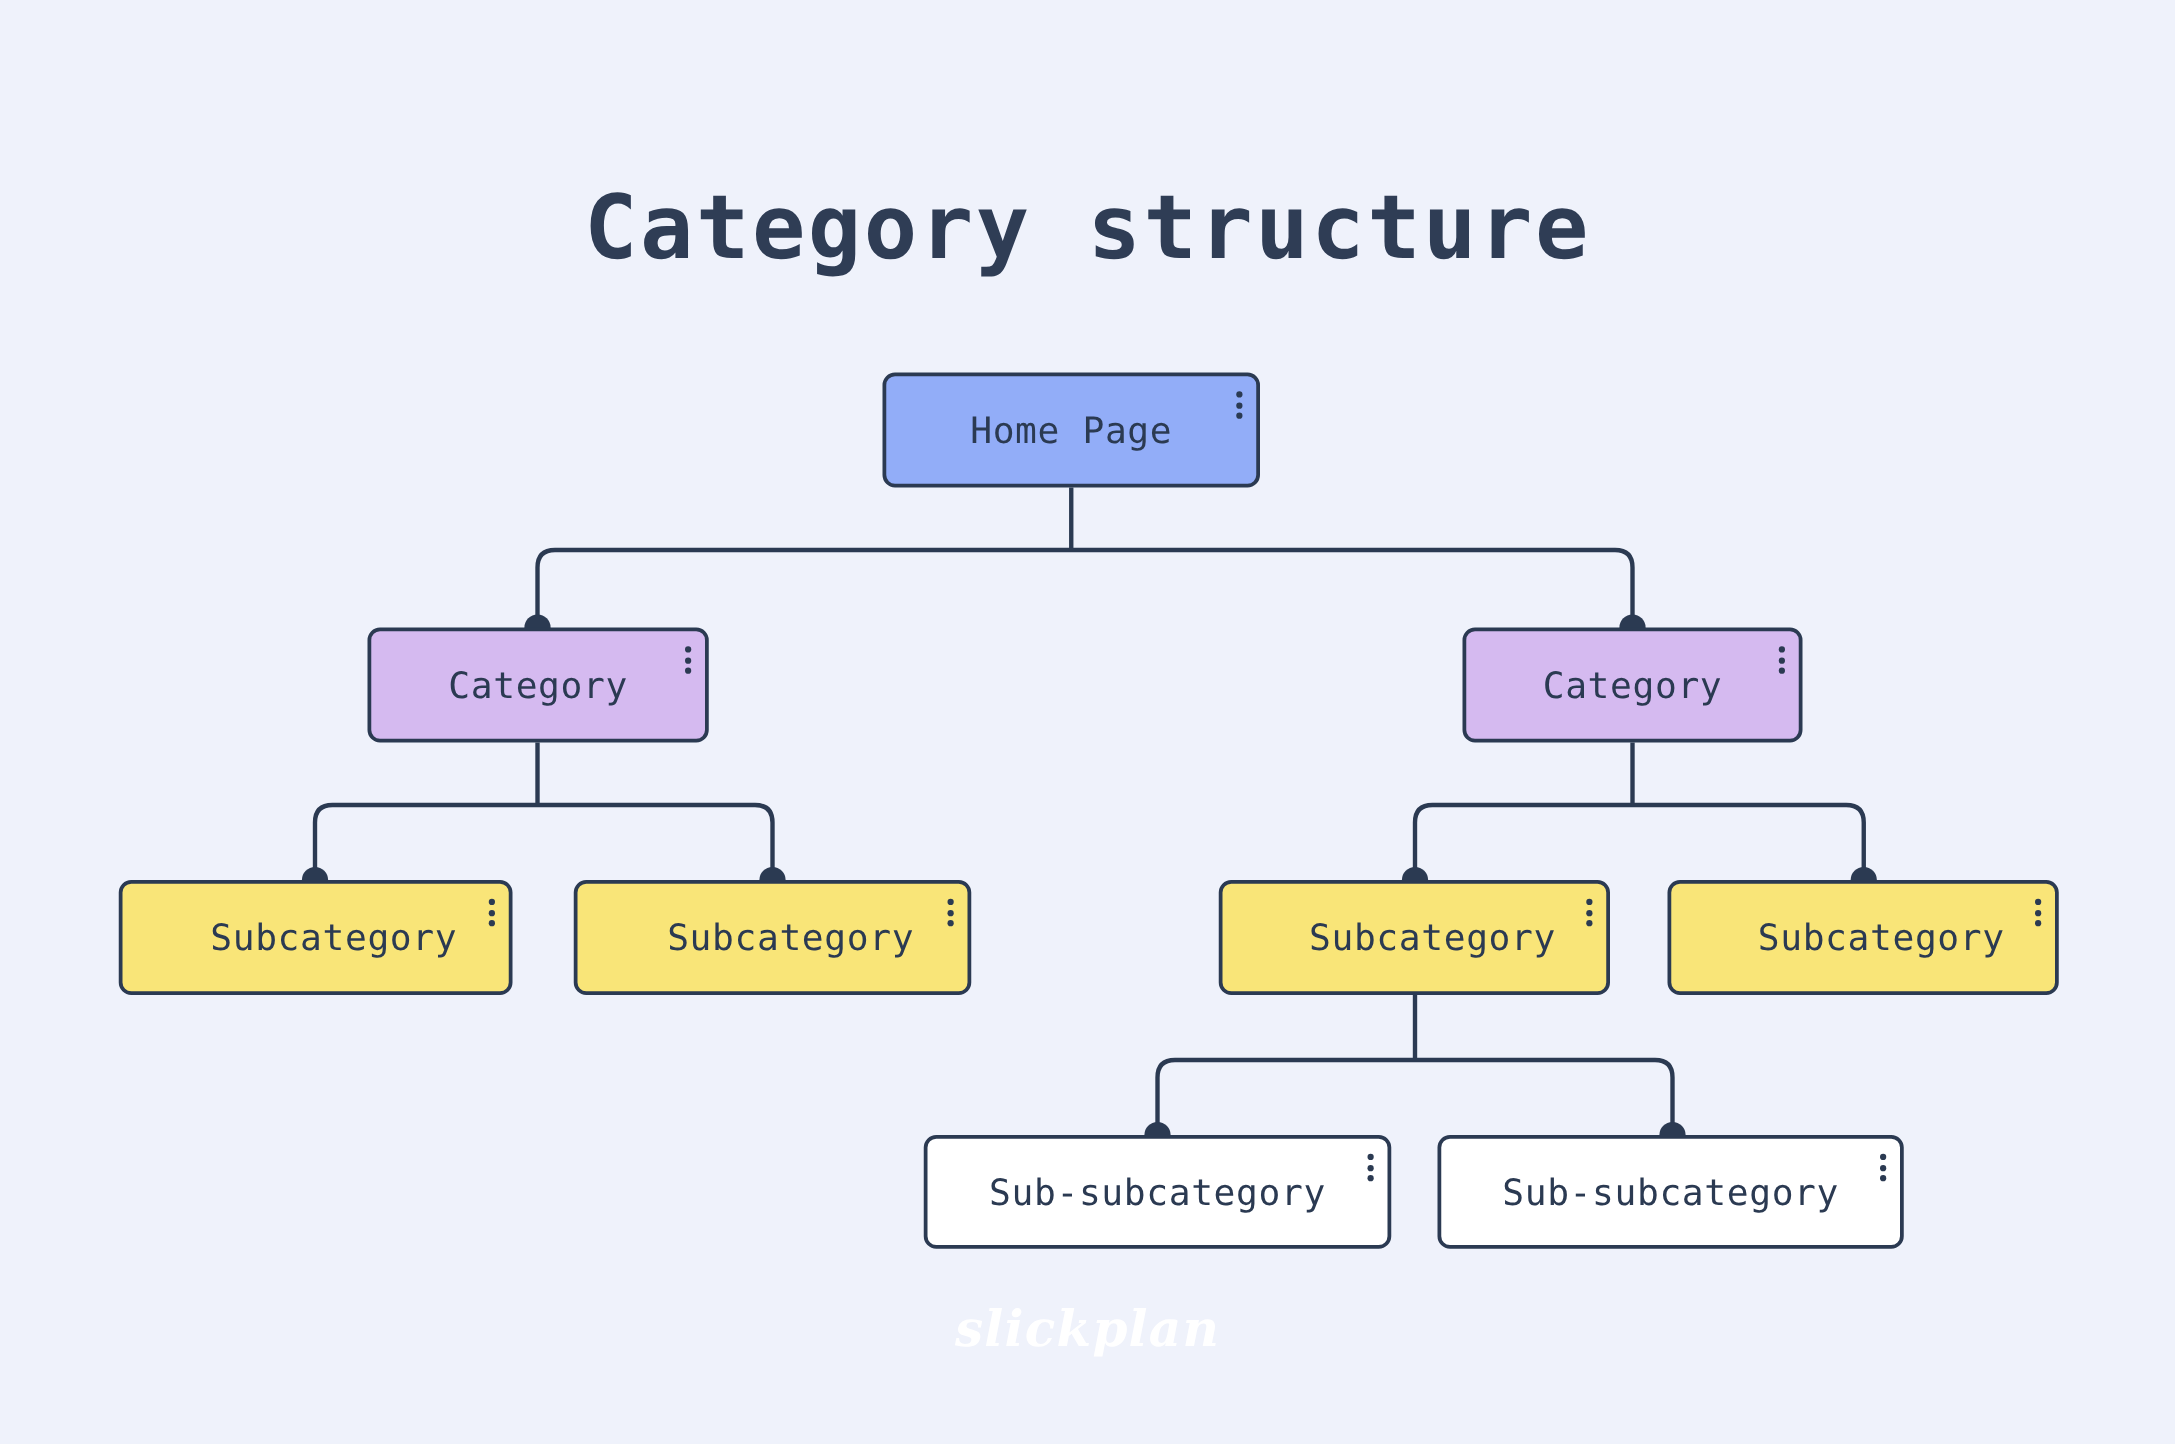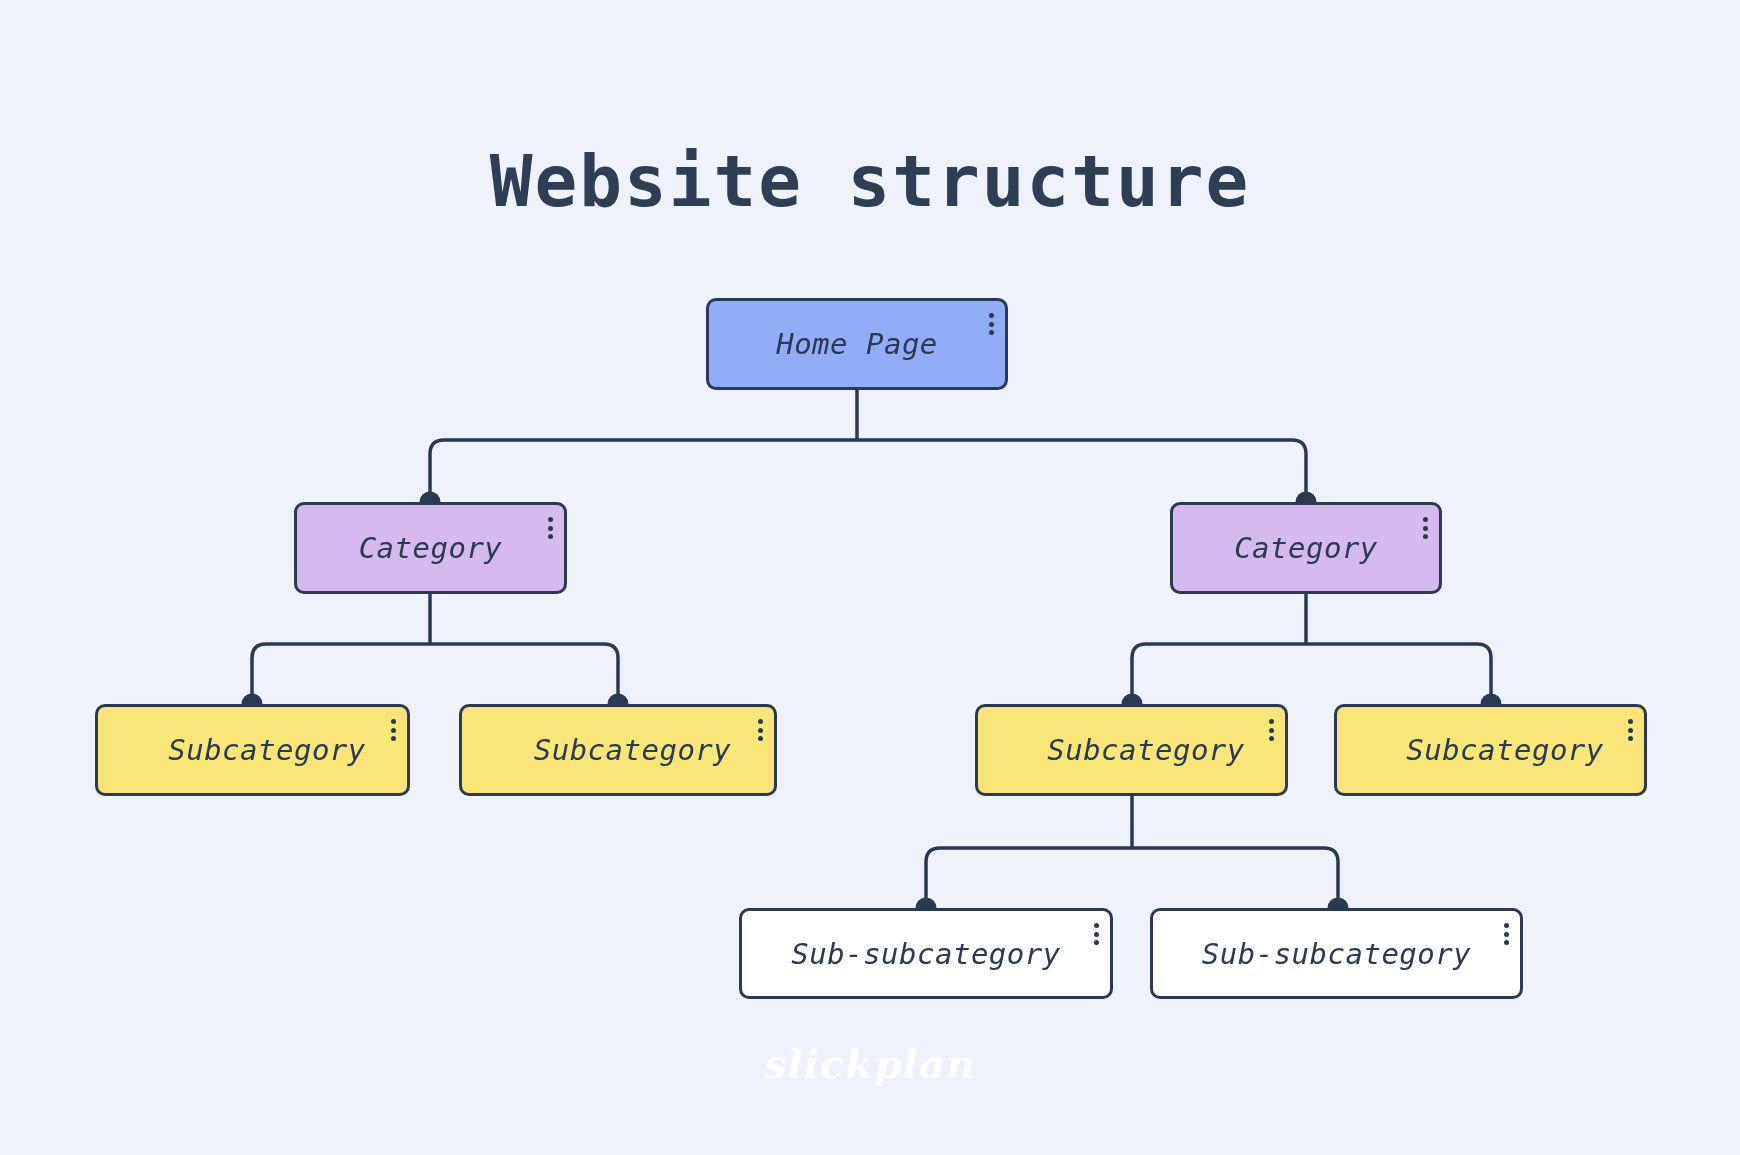--- a/index.html
+++ b/index.html
@@ -28,42 +28,41 @@
   .connector-layer path{fill:none;stroke:var(--outline);stroke-width:3.5;stroke-linejoin:round;}
   .connector-layer circle{fill:var(--outline);stroke:none;}
   .node{
     position:absolute;box-sizing:border-box;
     border:3.5px solid var(--outline);border-radius:10px;
     display:flex;align-items:center;justify-content:center;
   }
   .node .label{
     font-size:29px;letter-spacing:0.5px;color:var(--outline);
     white-space:nowrap;
-    font-style:italic;
   }
   .node.home{background:var(--home-fill);}
   .node.category{background:var(--category-fill);text-align:center;}
   .node.subcategory{background:var(--subcategory-fill);padding-left:29px;}
   .node.sub-subcategory{background:var(--sub-subcategory-fill);}
   .kebab{
     position:absolute;top:12px;right:11px;
     display:flex;flex-direction:column;gap:3.5px;align-items:center;
     cursor:pointer;
   }
   .kebab i{display:block;width:5px;height:5px;border-radius:50%;background:var(--outline);}
   .watermark{
     position:absolute;top:1040px;left:0;width:1740px;text-align:center;
     font-family:"DejaVu Serif", serif;font-style:italic;font-weight:bold;
     font-size:40px;color:var(--watermark);letter-spacing:1px;
   }
 </style>
 </head>
 <body>
 
-<h1 class="page-title">Website structure</h1>
+<h1 class="page-title">Category structure</h1>
 
 <svg class="connector-layer" width="1740" height="1155" viewBox="0 0 1740 1155" xmlns="http://www.w3.org/2000/svg">
   <path d="M857,390 V440 M430,502 V454 Q430,440 444,440 H1292 Q1306,440 1306,454 V502"></path>
   <path d="M430,594 V644 M252,704 V658 Q252,644 266,644 H604 Q618,644 618,658 V704"></path>
   <path d="M1306,594 V644 M1132,704 V658 Q1132,644 1146,644 H1477 Q1491,644 1491,658 V704"></path>
   <path d="M1132,796 V848 M926,908 V862 Q926,848 940,848 H1324 Q1338,848 1338,862 V908"></path>
   <circle cx="430" cy="502" r="10.5"></circle>
   <circle cx="1306" cy="502" r="10.5"></circle>
   <circle cx="252" cy="704" r="10.5"></circle>
   <circle cx="618" cy="704" r="10.5"></circle>

